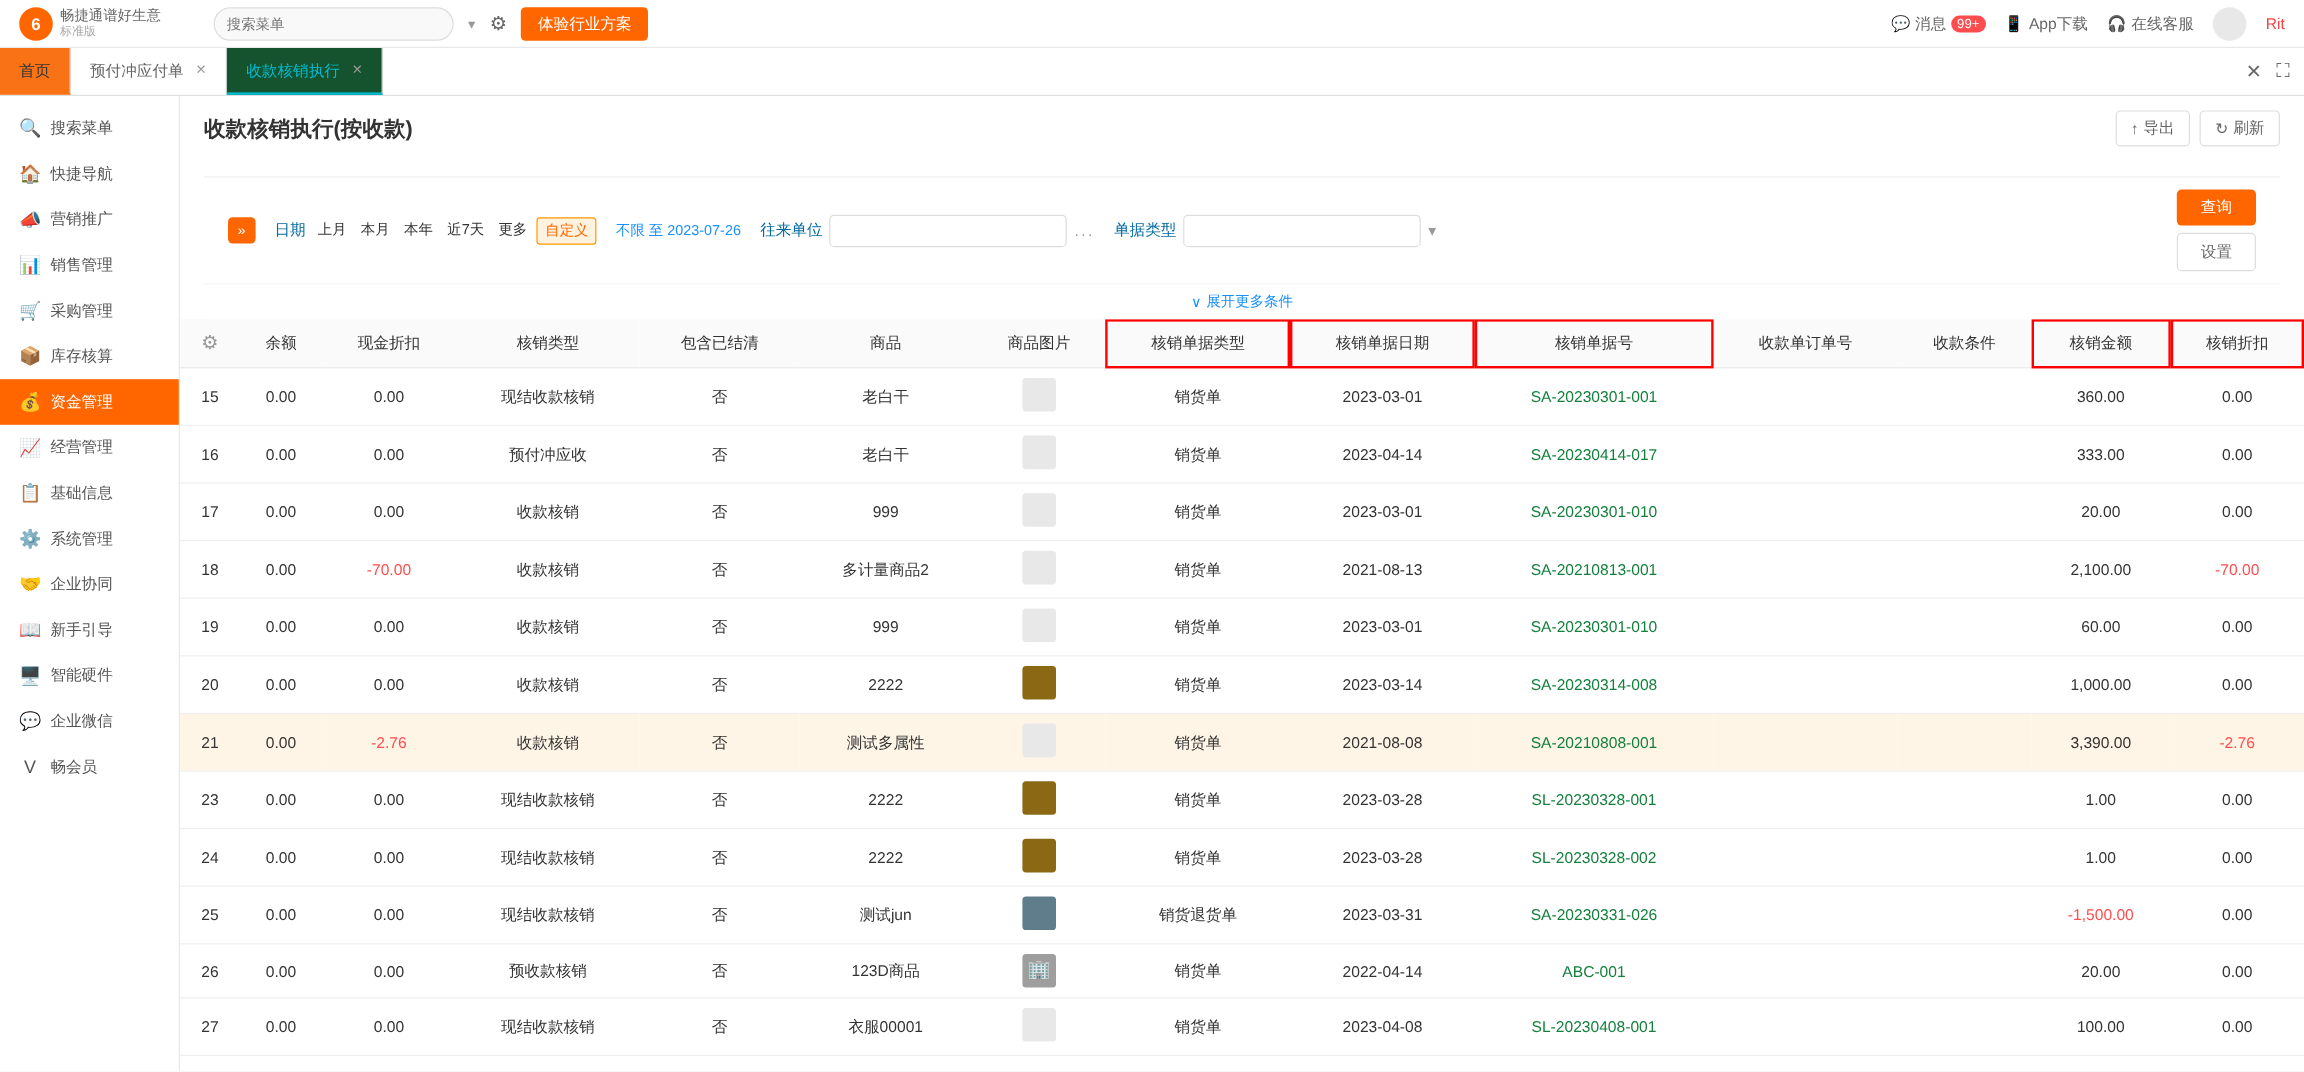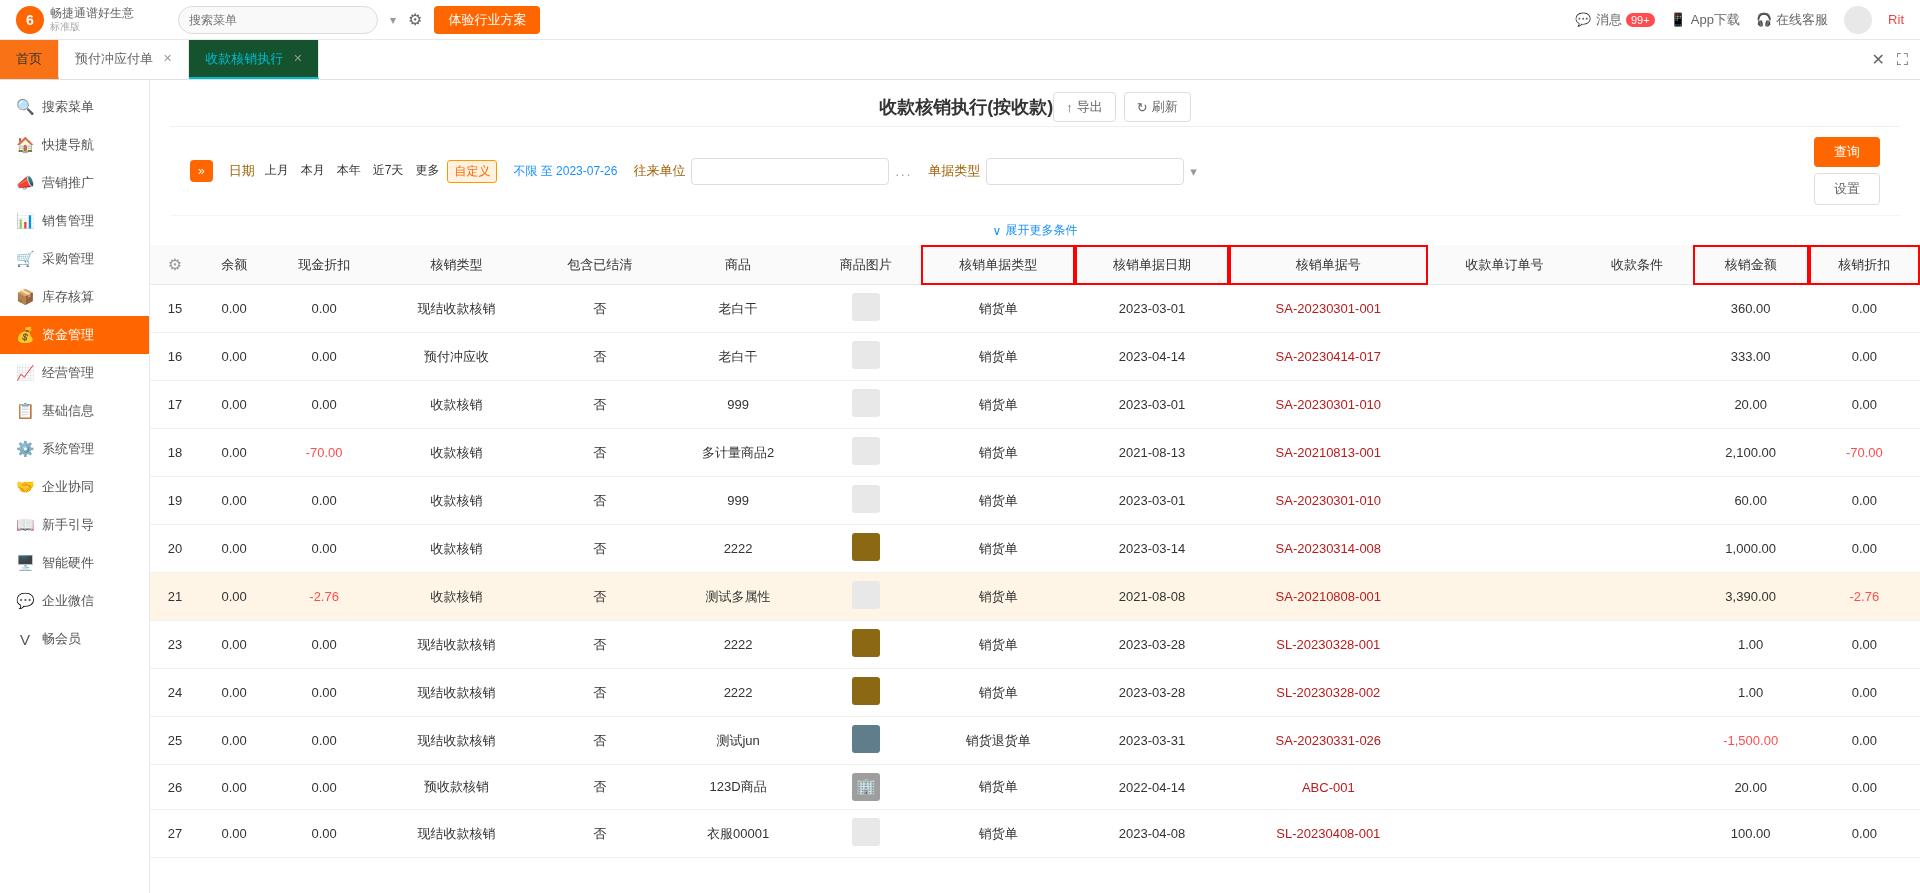--- a/index.html
+++ b/index.html
@@ -37,51 +37,51 @@
     .sidebar { width: 150px; background: #fff; border-right: 1px solid #e8e8e8; display: flex; flex-direction: column; padding-top: 8px; }
     .sidebar-item { display: flex; align-items: center; gap: 8px; padding: 10px 16px; cursor: pointer; color: #555; font-size: 13px; }
     .sidebar-item.active { background: #ff6600; color: #fff; border-radius: 0; }
     .sidebar-item .si-icon { font-size: 15px; width: 18px; text-align: center; }
     
     
     .page-area { flex: 1; display: flex; flex-direction: column; overflow: hidden; background: #f0f2f5; }
     
     
     .page-header { background: #fff; padding: 12px 20px 0 20px; }
-    .page-title-row { display: flex; align-items: center; justify-content: center; margin-bottom: 4px; }
+    .page-title-row { display: flex; align-items: center; justify-content: space-between; margin-bottom: 25px; }
     .page-title { font-size: 18px; font-weight: bold; color: #333; }
     .header-actions { display: flex; gap: 8px; }
     .btn-export { background: #fff; border: 1px solid #ddd; border-radius: 4px; padding: 5px 12px; cursor: pointer; color: #666; font-size: 13px; display: flex; align-items: center; gap: 4px; }
     .btn-refresh { background: #fff; border: 1px solid #ddd; border-radius: 4px; padding: 5px 12px; cursor: pointer; color: #666; font-size: 13px; display: flex; align-items: center; gap: 4px; }
     
     
     .filter-bar { background: #fff; padding: 10px 20px; display: flex; align-items: center; gap: 16px; flex-wrap: wrap; border-top: 1px solid #f0f0f0; }
     .expand-btn { background: #ff6600; color: white; border: none; border-radius: 4px; padding: 4px 8px; cursor: pointer; font-size: 12px; }
     .filter-group { display: flex; align-items: center; gap: 6px; }
-    .filter-label { color: #a16207; font-size: 13px; }
+    .filter-label { color: #0369a1; font-size: 13px; }
     .date-quick-btns { display: flex; gap: 4px; }
     .date-btn { color: #333; font-size: 12px; cursor: pointer; padding: 2px 4px; }
     .date-btn.custom { color: #ff6600; background: #fff3e0; border: 1px solid #ff9800; border-radius: 3px; padding: 2px 6px; }
     .date-range-text { color: #1890ff; font-size: 12px; }
     .filter-input { border: 1px solid #ddd; border-radius: 4px; padding: 5px 10px; font-size: 13px; min-width: 180px; color: #333; }
     .filter-dots { color: #999; letter-spacing: 2px; }
     .filter-select { border: 1px solid #ddd; border-radius: 4px; padding: 5px 10px; font-size: 13px; min-width: 150px; color: #333; background: #fff; }
     .btn-query { background: #ff6600; color: white; border: none; border-radius: 4px; padding: 6px 20px; cursor: pointer; font-size: 13px; }
     .btn-settings { background: #fff; border: 1px solid #ddd; border-radius: 4px; padding: 6px 12px; cursor: pointer; font-size: 13px; color: #666; }
     
     
     .expand-more { background: #fff; padding: 6px 20px; display: flex; justify-content: center; border-top: 1px solid #f5f5f5; }
     .expand-more-btn { color: #1890ff; font-size: 12px; cursor: pointer; display: flex; align-items: center; gap: 4px; background: none; border: none; }
     
     
     .table-container { flex: 1; overflow: auto; background: #fff; margin: 0; }
     table { width: 100%; border-collapse: collapse; font-size: 13px; }
     thead th { background: #fafafa; border-bottom: 1px solid #e8e8e8; padding: 10px 8px; text-align: center; color: #333; font-weight: 500; white-space: nowrap; position: sticky; top: 0; z-index: 2; }
     tbody td { border-bottom: 1px solid #f0f0f0; padding: 8px 8px; text-align: center; color: #333; white-space: nowrap; }
-    .link-text { color: #b91c1c; cursor: pointer; text-decoration: none; text-align: right; }
+    .link-text { color: #15803d; cursor: pointer; text-decoration: none; text-align: right; }
     
     
     .table-container::-webkit-scrollbar { height: 6px; width: 6px; }
     .table-container::-webkit-scrollbar-track { background: #f1f1f1; }
     .table-container::-webkit-scrollbar-thumb { background: #ccc; border-radius: 3px; }
     
     .settings-icon-btn { background: none; border: none; cursor: pointer; color: #999; font-size: 16px; }
   </style>
 </head>
 <body>

